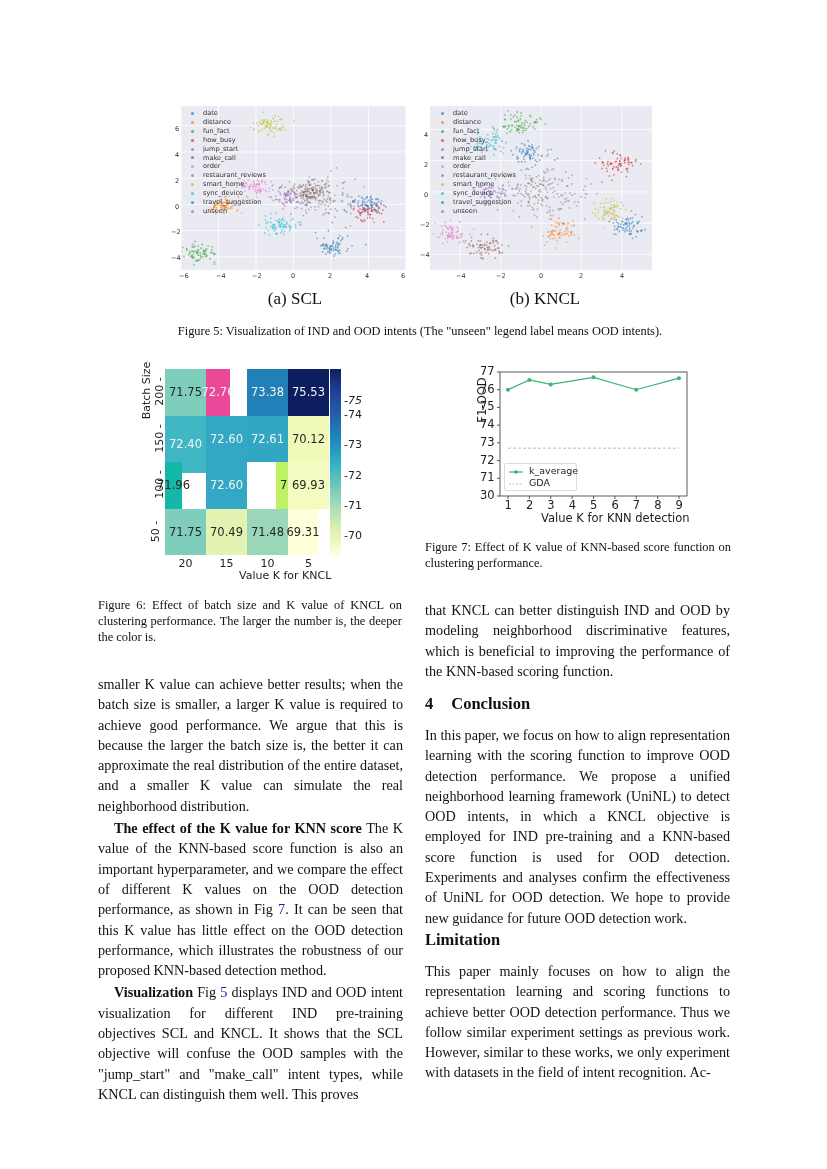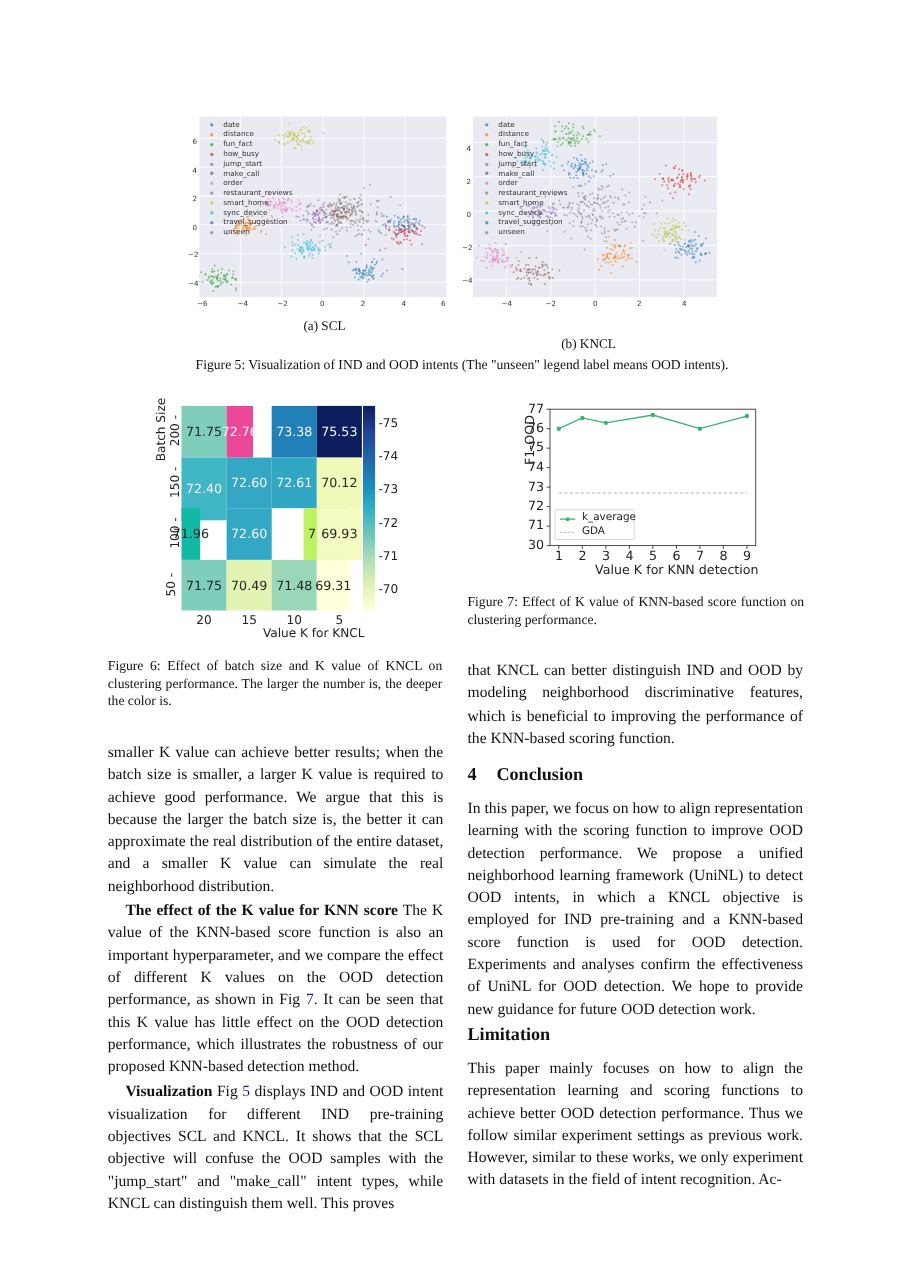--- a/index.html
+++ b/index.html
@@ -9,21 +9,21 @@
   .abs { position: absolute; }
 
   
   .scatter { position: absolute; background: #eaeaf2; }
   .scatter svg { position: absolute; left: 0; top: 0; }
   .tick { position: absolute; font-family: "DejaVu Sans", sans-serif; font-size: 6.5px; color: #333; }
   .legend { position: absolute; font-family: "DejaVu Sans", sans-serif; font-size: 6.6px; color: #333; line-height: 8.9px; }
   .legend .li { display: flex; align-items: center; white-space: nowrap; }
   .legend .dot { display: inline-block; width: 3px; height: 3px; border-radius: 50%; margin-right: 9px; margin-left: 5px; opacity: .7; }
 
-  .subcap { position: absolute; font-size: 12px; text-align: center; }
+  .subcap { position: absolute; font-size: 17px; text-align: center; }
   .caption { position: absolute; font-size: 12.4px; line-height: 16px; }
   .body-text { position: absolute; font-size: 14.2px; line-height: 20.3px; text-align: justify; }
   .body-text p { margin: 0; }
   .indent { text-indent: 16px; }
   .ref { color: #1a1aa6; }
   .sec-head { position: absolute; font-size: 16.5px; font-weight: bold; }
 
   
   .hm-cell { position: absolute; display: flex; align-items: center; justify-content: center;
              font-family: "DejaVu Sans", sans-serif; font-size: 11.5px; }
@@ -1954,31 +1954,31 @@
   <div class="tick" style="left:424px; top:191px;">0</div>
   <div class="tick" style="left:420px; top:221px;">−2</div>
   <div class="tick" style="left:420px; top:251px;">−4</div>
 
   <div class="tick" style="left:456px; top:272px;">−4</div>
   <div class="tick" style="left:496px; top:272px;">−2</div>
   <div class="tick" style="left:539px; top:272px;">0</div>
   <div class="tick" style="left:579px; top:272px;">2</div>
   <div class="tick" style="left:620px; top:272px;">4</div>
 </div>
-<div class="subcap" style="left:470px; top:289px; width:130px;margin-top:16px;">(b)  KNCL</div>
+<div class="subcap" style="left:480px; top:289px; width:130px;">(b)  KNCL</div>
 
 <div class="caption" style="left:120px; top:323px; width:600px; text-align:center;">Figure 5: Visualization of IND and OOD intents (The "unseen" legend label means OOD intents).</div>
 
 <div id="heatmap">
   <div class="hm-label" style="left:118px; top:384px; transform:rotate(-90deg); transform-origin:center;">Batch Size</div>
   <div class="hm-label" style="left:239px; top:569px;">Value K for KNCL</div>
 
   <div style="position:absolute; left:330px; top:369px; width:11px; height:186px;
               background:linear-gradient(to bottom,#0c1f5e 0%,#213f99 12%,#2163a8 25%,#1d8fbf 40%,#39b3c2 52%,#6ac6b9 62%,#a9dcb7 74%,#dbf0b0 86%,#ffffd9 100%);"></div>
-  <div class="hm-tick" style="left:344px; top:378px;">-75</div>
+  <div class="hm-tick" style="left:344px; top:394px;font-style:italic;">-75</div>
   <div class="hm-tick" style="left:344px; top:408px;">-74</div>
   <div class="hm-tick" style="left:344px; top:438px;">-73</div>
   <div class="hm-tick" style="left:344px; top:469px;">-72</div>
   <div class="hm-tick" style="left:344px; top:499px;text-align:center;">-71</div>
   <div class="hm-tick" style="left:344px; top:529px;">-70</div>
 <div class="hm-cell" style="left: 165px; top: 369px; width: 41px; height: 46.5px; background: rgb(127, 205, 187); color: rgb(38, 38, 38);">71.75</div>
     <div class="hm-cell" style="left: 206px; top: 369px; width: 24px; height: 46.5px; background: #ec4899; color: rgb(244, 244, 244);">72.76</div>
     <div class="hm-cell" style="left: 247px; top: 369px; width: 41px; height: 46.5px; background: rgb(34, 128, 184); color: rgb(244, 244, 244);">73.38</div>
     <div class="hm-cell" style="left: 288px; top: 369px; width: 41px; height: 46.5px; background: rgb(12, 30, 94); color: rgb(244, 244, 244);">75.53</div>
     <div class="hm-cell" style="left: 165px; top: 415.5px; width: 41px; height: 57px; background: rgb(65, 182, 196); color: rgb(244, 244, 244);">72.40</div>

